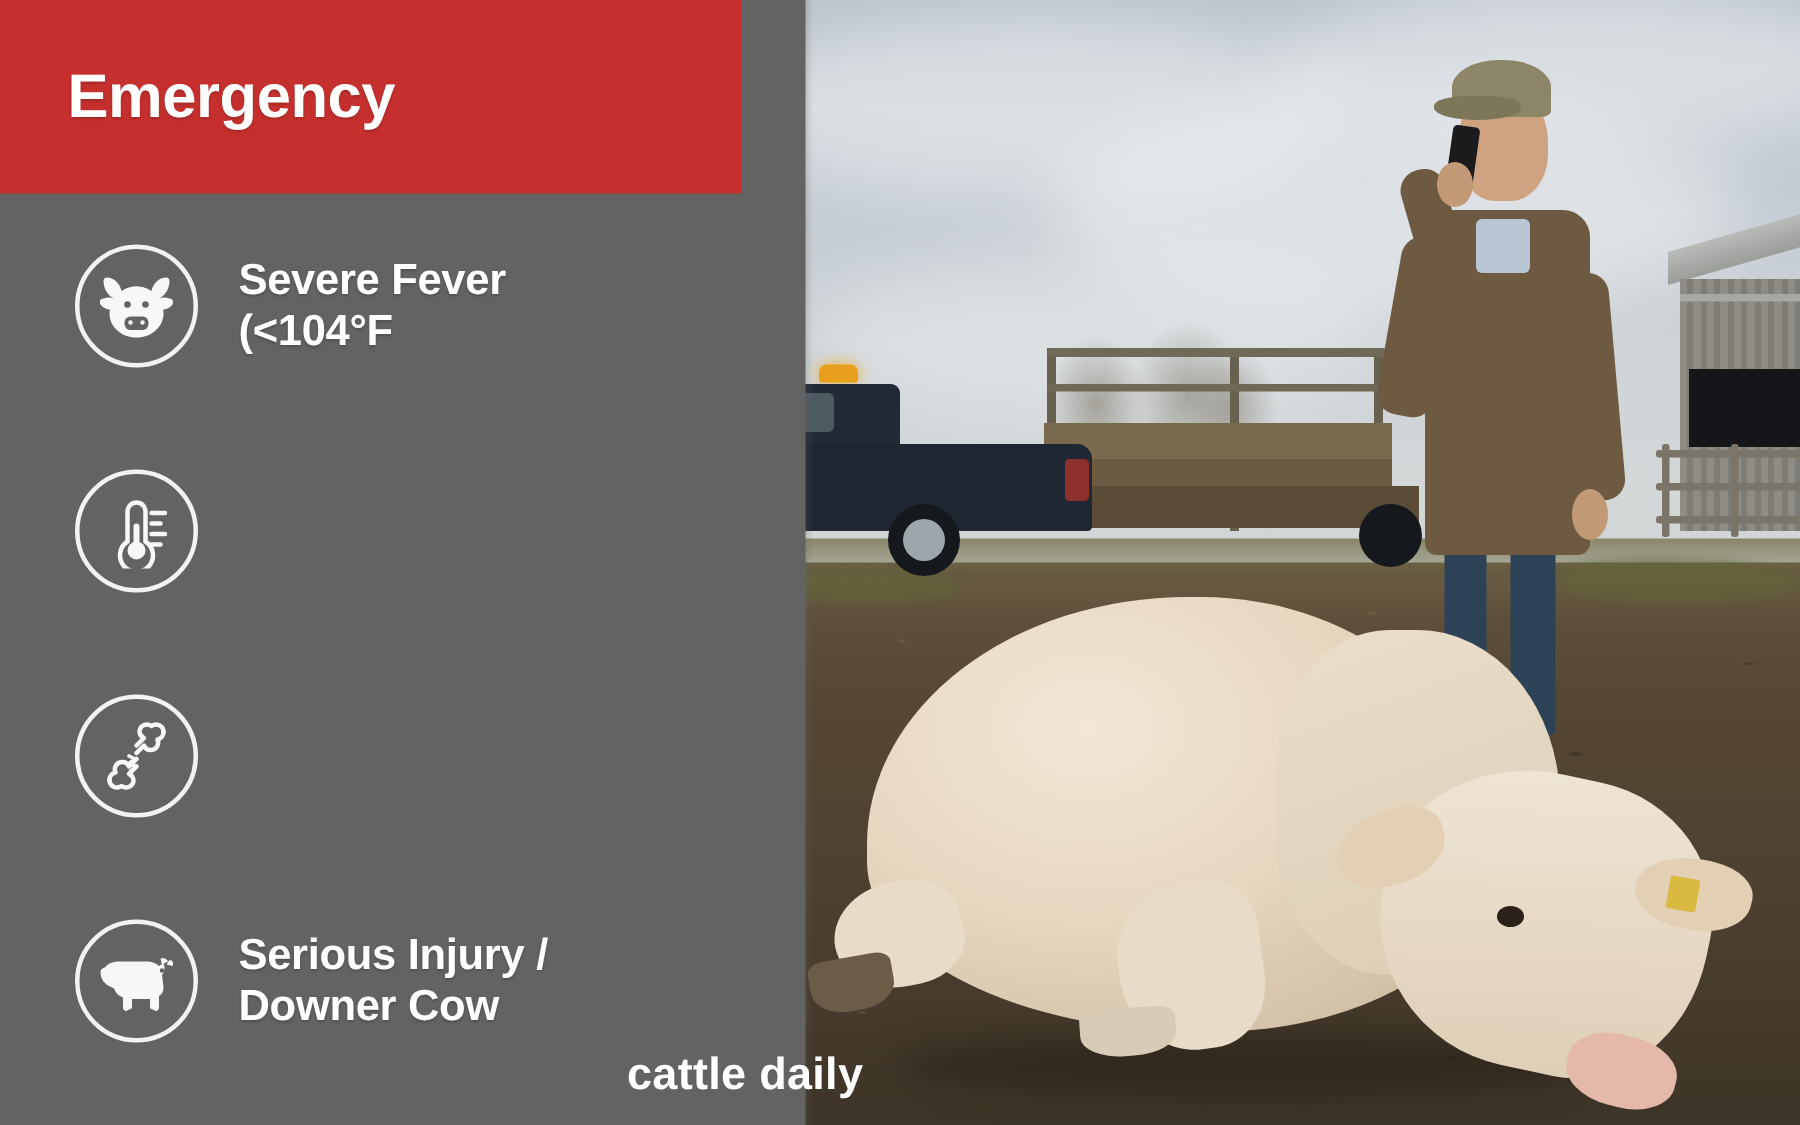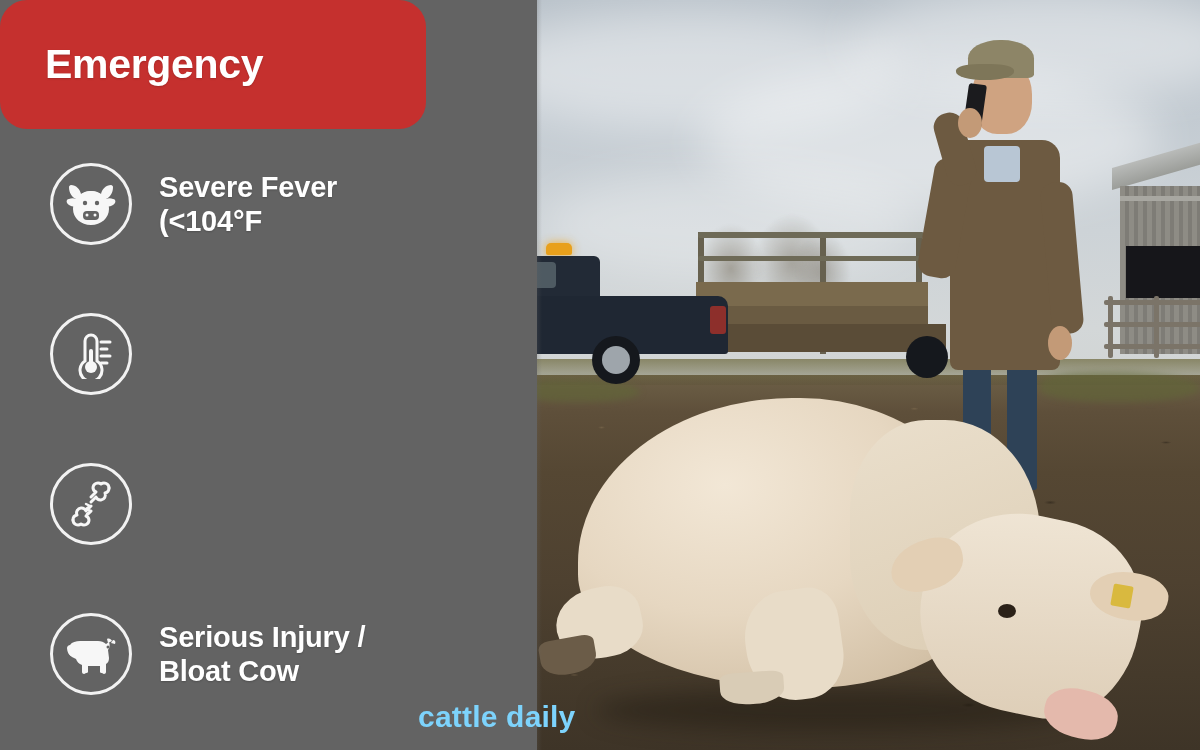--- a/index.html
+++ b/index.html
@@ -10,25 +10,24 @@
     position:relative;
   }
   .canvas { position:relative; width:1200px; height:750px; overflow:hidden; }
 
   
   .left-panel {
     position:absolute; left:0; top:0; width:537px; height:750px;
     background:#636363; z-index:3;
   }
   .title-banner {
-    position:absolute; left:0; top:0; width:426px; height:129px;
+    position:absolute; left:0; top:0; width:494px; height:129px;
     background:#c5302e;
     display:flex; flex-direction:column; justify-content:center;
     padding-left:45px;
-    border-radius:27px;
   }
   .title-line {
     color:#ffffff; font-size:41px; font-weight:bold;
     line-height:1.08; letter-spacing:-0.3px;
     text-shadow:0 1px 2px rgba(0,0,0,0.18);
   }
 
   .item-list { position:absolute; left:0; top:129px; width:537px; }
   .list-item {
     display:flex; align-items:center;
@@ -44,21 +43,21 @@
   .item-label {
     color:#ffffff; font-size:29px; font-weight:bold;
     line-height:1.18; letter-spacing:-0.2px;
     text-shadow:0 1px 2px rgba(0,0,0,0.2);
     white-space:pre-line;
   }
 
   
   .watermark {
     position:absolute; left:418px; top:700px;
-    font-size:30px; font-weight:bold; color:#7dd3fc;
+    font-size:30px; font-weight:bold; color:#ffffff;
     letter-spacing:0.2px; z-index:6;
   }
 
   
   .photo {
     position:absolute; left:520px; top:0; width:680px; height:750px;
     overflow:hidden; z-index:1;
   }
   .sky {
     position:absolute; left:0; top:0; width:100%; height:56%;
@@ -296,20 +295,20 @@
             <path d="M6 12c2-3 6-4 10-4h18c3 0 6 1 8 3l3-2c1 3 1 6-1 8l1 8c0 3-1 5-3 6v8c0 1-1 2-2 2s-2-1-2-2v-6H22v6c0 1-1 2-2 2s-2-1-2-2v-7c-3-1-5-3-6-6l-4-2c-2-1-3-3-2-5z"></path>
             <path d="M6 12c-1 0-3 1-3 3 0 4 2 7 4 8l1-9z"></path>
             <path d="M43 6c2-1 4 0 5 2l-4 2z"></path>
             <path d="M49 7c2 0 3 2 2 4l-4-1z"></path>
             <rect x="20" y="28" width="4" height="12" rx="1.6"></rect>
             <rect x="36" y="28" width="4" height="12" rx="1.6"></rect>
             <circle cx="44" cy="14" r="1.5" fill="#636363"></circle>
           </svg>
         </div>
         <div class="item-label">Serious Injury /
-Bloat Cow</div>
+Downer Cow</div>
       </div>
 
     </div>
   </div>
 
   <div class="watermark">cattle daily</div>
 </div>
 
 </body></html>

